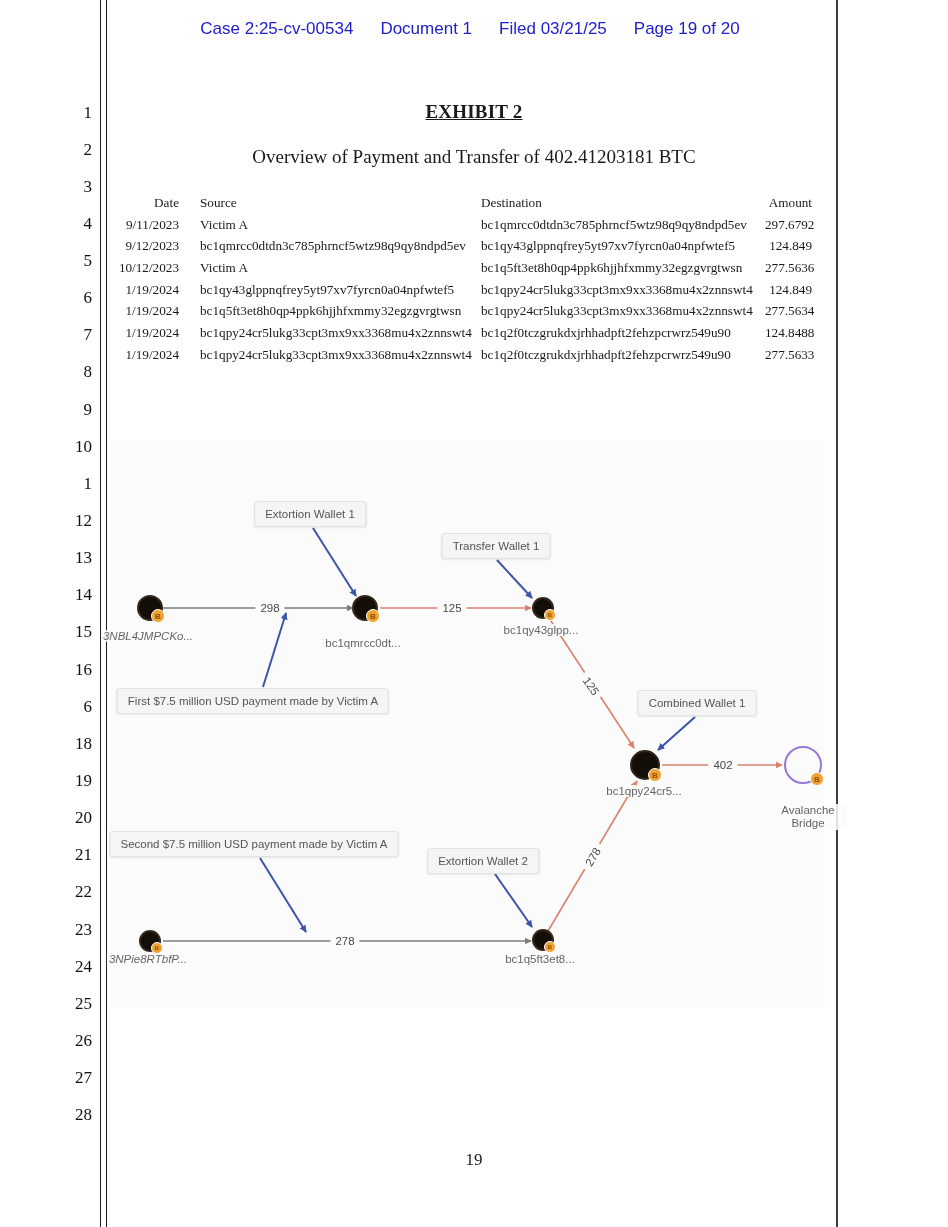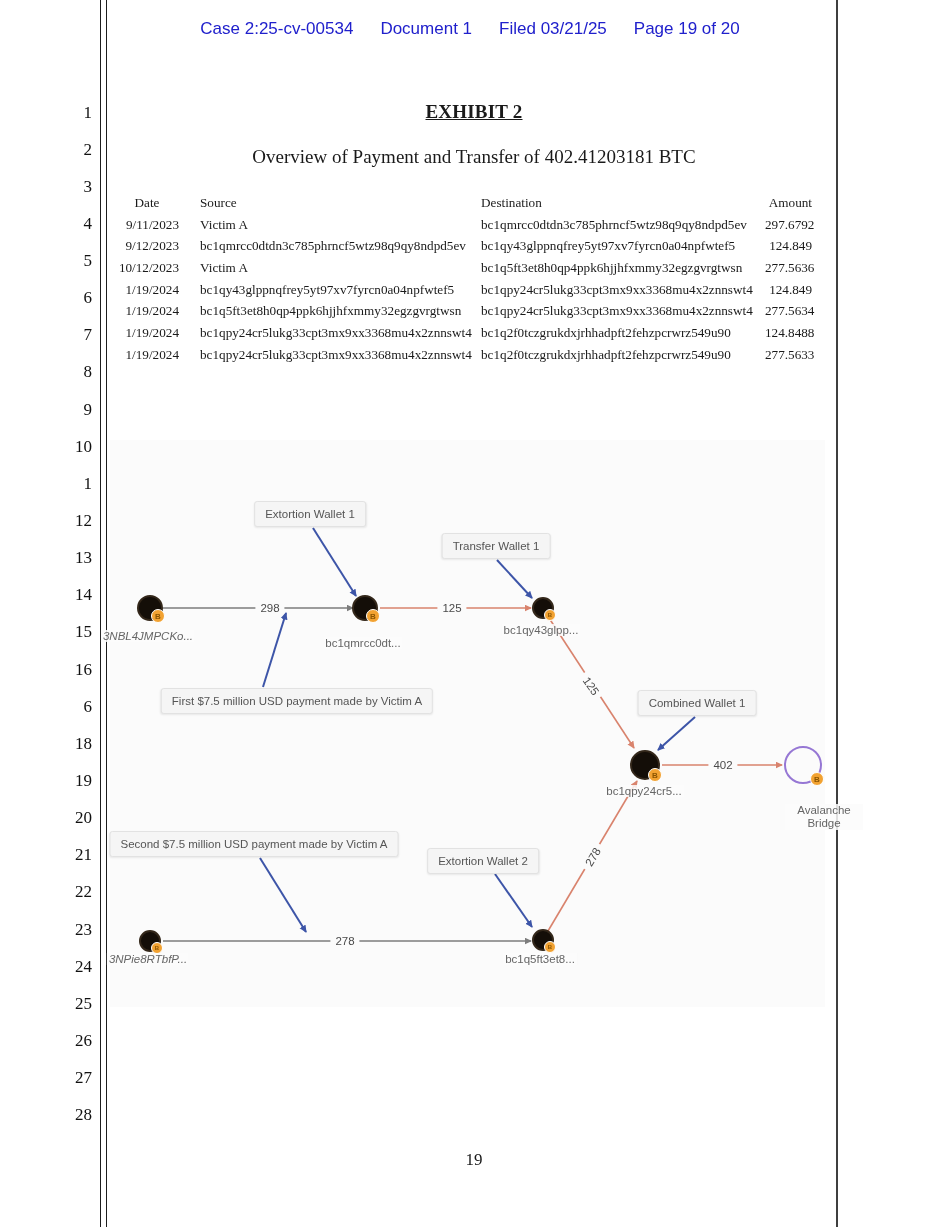--- a/index.html
+++ b/index.html
@@ -22,21 +22,21 @@
 
   
   #exhibit-title{position:absolute;left:104px;top:101px;width:740px;text-align:center;
                  font-size:19px;font-weight:bold;text-decoration:underline;letter-spacing:.2px;}
   #exhibit-subtitle{position:absolute;left:104px;top:146px;width:740px;text-align:center;font-size:19px;}
 
   
   #tx-table{position:absolute;left:115px;top:192px;width:697px;font-size:13.2px;}
   .t-row{display:flex;height:21.7px;align-items:center;white-space:nowrap;}
   .c-date{width:64px;text-align:right;}
-  .c-date.hdr{text-align:center;}
+  .c-date.hdr{text-align:right;}
   .c-source{width:281px;margin-left:21px;}
   .c-dest{width:284px;}
   .c-amount{width:47px;text-align:right;}
 
   
   #diagram{position:absolute;left:110px;top:440px;width:715px;height:567px;background:#fbfbfb;
            font-family:"Liberation Sans",sans-serif;}
   #diagram svg{position:absolute;left:0;top:0;}
   .node{position:absolute;border-radius:50%;background:#140e08;border:2px solid #33271a;box-sizing:border-box;}
   .node.bridge{background:transparent;border:2.5px solid #9677d4;}
@@ -184,21 +184,21 @@
       </svg>
       <span class="edge-label" style="left: 160px; top: 168px; transform: translate(-50%, -50%) rotate(0deg);">298</span>
       <span class="edge-label" style="left: 342px; top: 168px; transform: translate(-50%, -50%) rotate(0deg);">125</span>
       <span class="edge-label" style="left: 481px; top: 246px; transform: translate(-50%, -50%) rotate(55deg);">125</span>
       <span class="edge-label" style="left: 483px; top: 417px; transform: translate(-50%, -50%) rotate(-59deg);">278</span>
       <span class="edge-label" style="left: 235px; top: 501px; transform: translate(-50%, -50%) rotate(0deg);">278</span>
       <span class="edge-label" style="left: 613px; top: 325px; transform: translate(-50%, -50%) rotate(0deg);">402</span>
       <div class="anno" style="left: 200px; top: 74px;">Extortion Wallet 1</div>
       <div class="anno" style="left: 386px; top: 106px;">Transfer Wallet 1</div>
       <div class="anno" style="left: 587px; top: 263px;">Combined Wallet 1</div>
-      <div class="anno" style="left: 143px; top: 261px; margin-left: 44px;">First $7.5 million USD payment made by Victim A</div>
+      <div class="anno" style="left: 143px; top: 261px;">First $7.5 million USD payment made by Victim A</div>
       <div class="anno" style="left: 144px; top: 404px;">Second $7.5 million USD payment made by Victim A</div>
       <div class="anno" style="left: 373px; top: 421px;">Extortion Wallet 2</div>
       <div class="node" style="left: 27px; top: 155px; width: 26px; height: 26px;">
         <span class="badge" style="width: 14px; height: 14px; font-size: 8px;">B</span>
       </div>
       <span class="node-label" style="left: 38px; top: 196px; font-style: italic;">3NBL4JMPCKo...</span>
       <div class="node" style="left: 242px; top: 155px; width: 26px; height: 26px;">
         <span class="badge" style="width: 14px; height: 14px; font-size: 8px;">B</span>
       </div>
       <span class="node-label" style="left: 253px; top: 203px;">bc1qmrcc0dt...</span>
@@ -214,17 +214,17 @@
         <span class="badge" style="width: 12px; height: 12px; font-size: 6px;">B</span>
       </div>
       <span class="node-label" style="left: 430px; top: 519px;">bc1q5ft3et8...</span>
       <div class="node" style="left: 29px; top: 490px; width: 22px; height: 22px;">
         <span class="badge" style="width: 12px; height: 12px; font-size: 6px;">B</span>
       </div>
       <span class="node-label" style="left: 38px; top: 519px; font-style: italic;">3NPie8RTbfP...</span>
       <div class="node bridge" style="left: 674px; top: 306px; width: 38px; height: 38px;">
         <span class="badge" style="width: 14px; height: 14px; font-size: 8px;">B</span>
       </div>
-      <span class="node-label wrap" style="left: 714px; top: 377px;">Avalanche Bridge</span>
+      <span class="node-label wrap" style="left: 698px; top: 377px;">Avalanche Bridge</span>
     </div>
 
   <div id="page-number">19</div>
 </div>
 
 </body></html>

